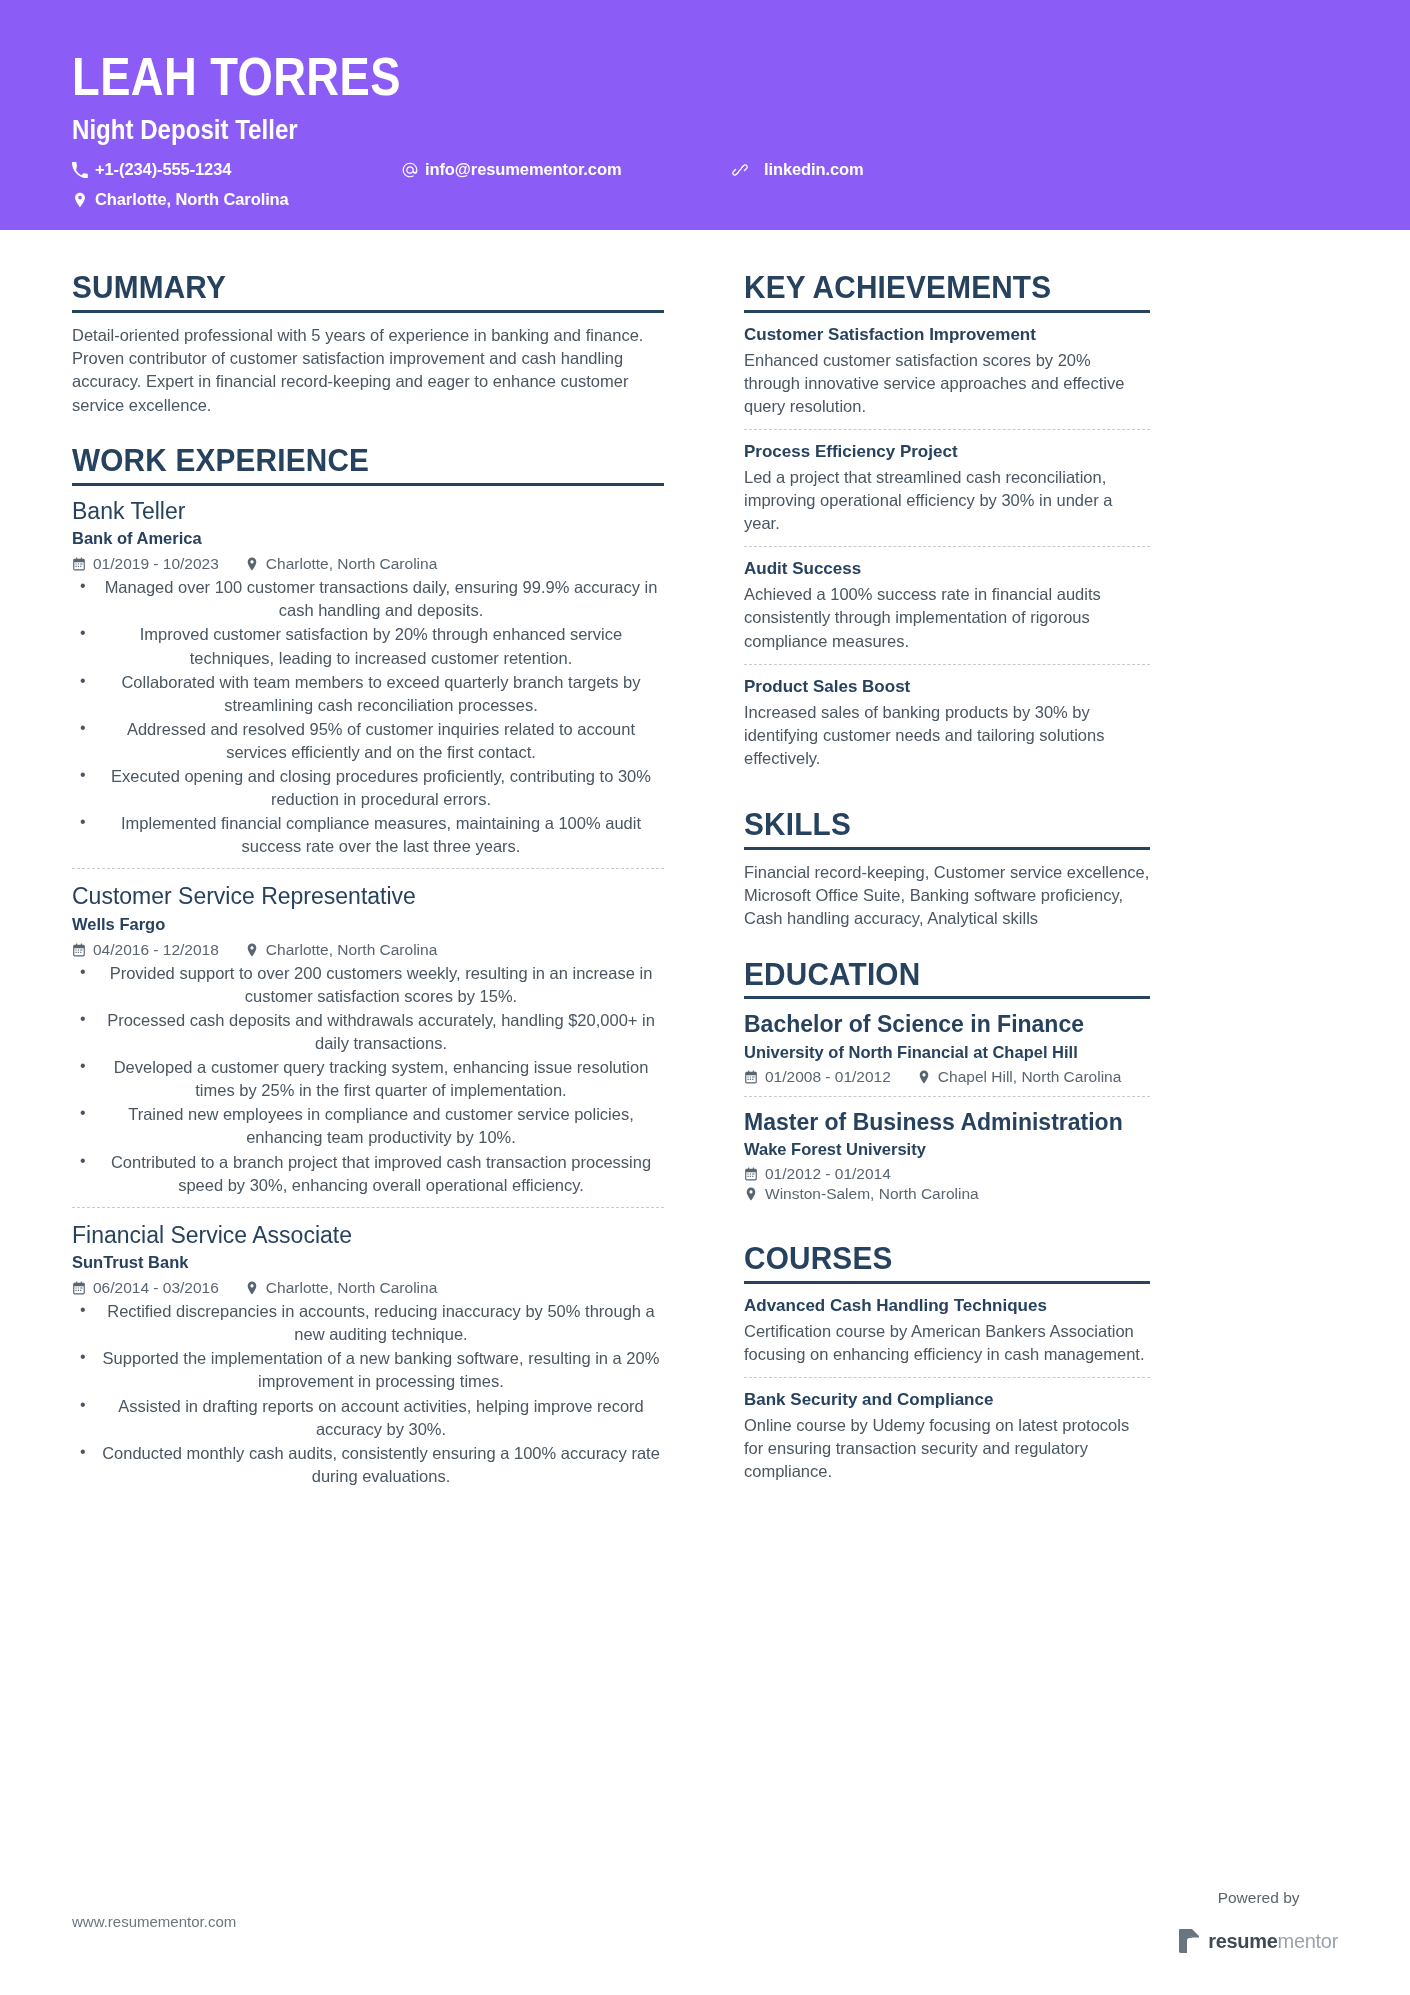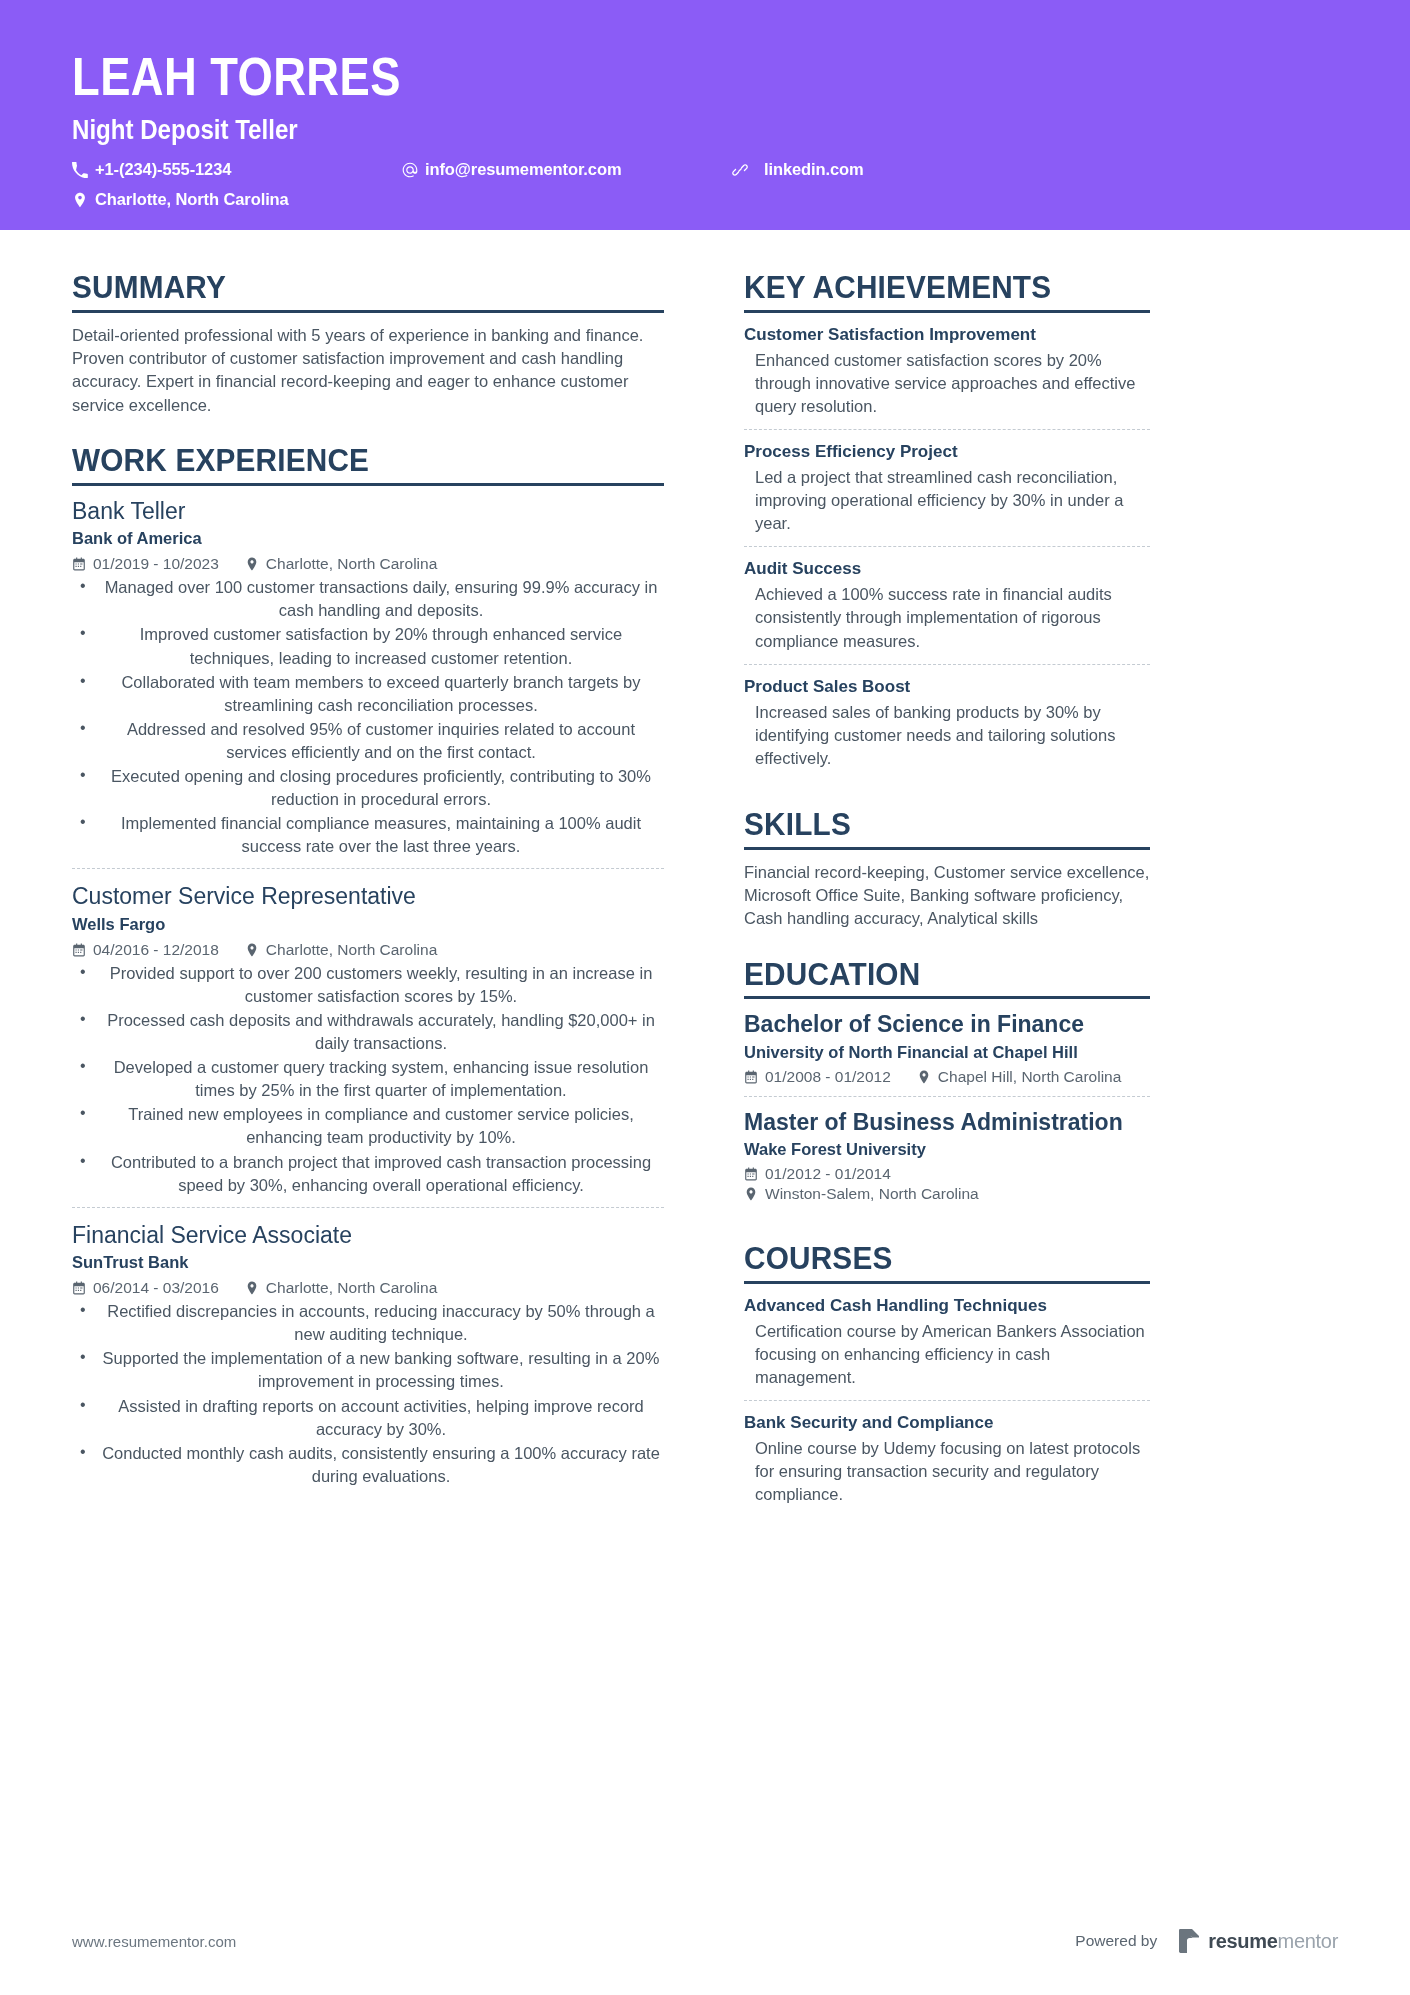--- a/index.html
+++ b/index.html
@@ -154,21 +154,20 @@
     font-size: 17px;
     font-weight: 700;
     color: #27425f;
     line-height: 1.3;
   }
   .ach-desc {
     font-size: 16.5px;
     line-height: 1.4;
     color: #4a5662;
     margin-top: 3px;
-    margin-left: 11px;
   }
 
   .skills-text {
     font-size: 16.5px;
     line-height: 1.42;
     color: #4a5662;
   }
 
   .edu { padding-bottom: 10px; }
   .edu + .edu { border-top: 1px dashed #c4cbd2; padding-top: 11px; }
@@ -203,21 +202,21 @@
     padding: 0 72px;
     display: flex;
     align-items: center;
     justify-content: space-between;
   }
   .footer-url {
     font-family: "Liberation Sans Narrow", "Liberation Sans", sans-serif;
     font-size: 15px;
     color: #6b7680;
   }
-  .footer-right { display:flex; align-items:center; gap: 22px; }
+  .footer-right { display:flex; align-items:center; gap: 22px; flex-direction: column; }
   .powered-by { font-size: 15.5px; color: #5a6570; }
   .brand { display:flex; align-items:center; gap: 7px; }
   .brand-mark { width: 22px; height: 24px; display:inline-flex; }
   .brand-mark svg { width:100%; height:100%; }
   .brand-text { font-size: 20px; font-weight: 700; letter-spacing:-0.3px; }
   .brand-text .b1 { color: #3f4a54; }
   .brand-text .b2 { color: #9aa3ac; font-weight: 400; }
 </style>
 </head>
 <body>

